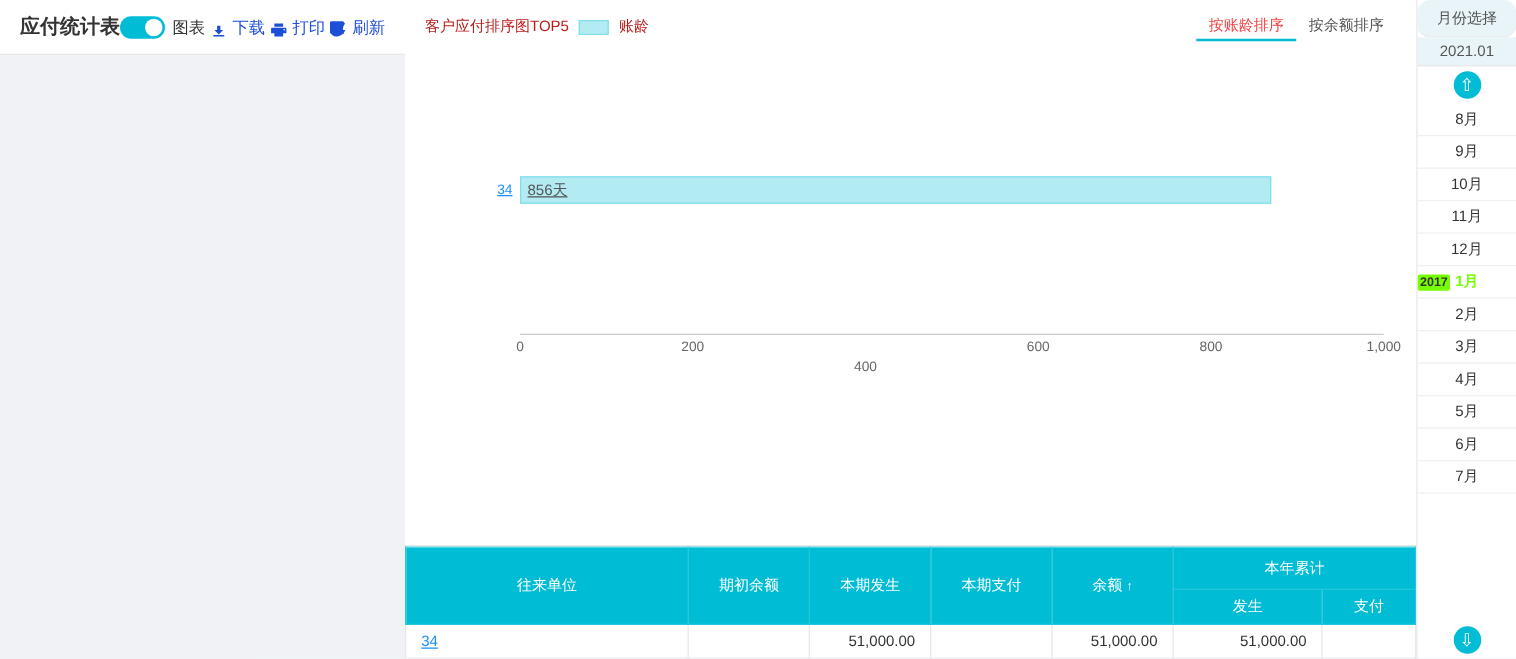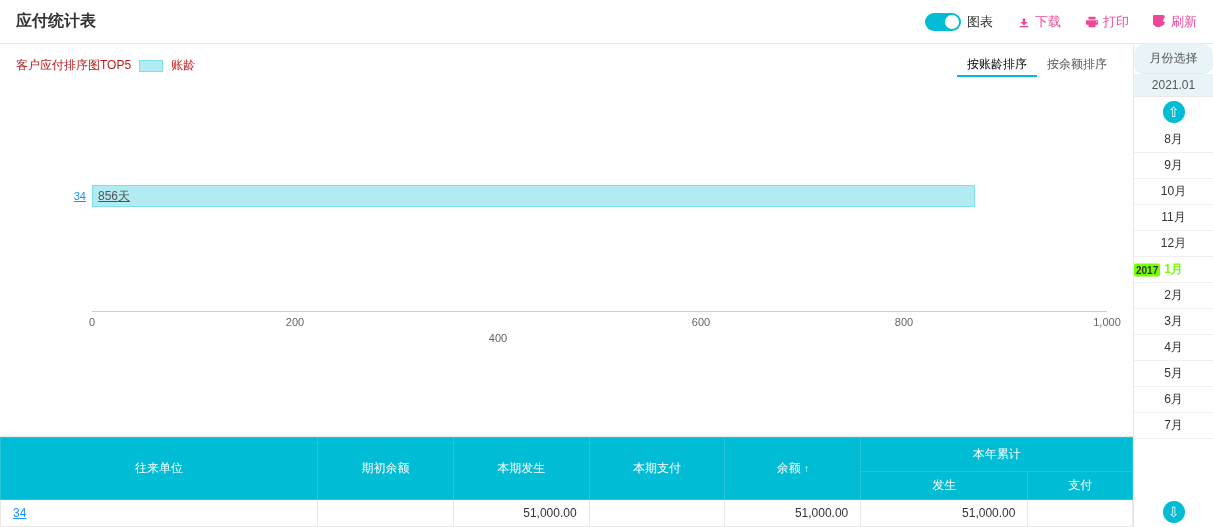--- a/index.html
+++ b/index.html
@@ -1,41 +1,41 @@
 <!DOCTYPE html>
 <html><head>
   <meta charset="utf-8">
   <style>
     * { box-sizing: border-box; margin: 0; padding: 0; font-family: 'Microsoft YaHei', Arial, sans-serif; }
     body { background: #f0f2f5; font-size: 13px; color: #333; }
 
-    .page-container { width: 1213px; height: 527px; display: flex; flex-direction: column; background: #f0f2f5; overflow: hidden; }
+    .page-container { width: 1213px; height: 527px; display: flex; flex-direction: row; background: #f0f2f5; overflow: hidden; }
 
     
     .header { display: flex; align-items: center; justify-content: space-between; padding: 8px 16px; background: #fff; border-bottom: 1px solid #e8e8e8; height: 44px; }
     .header-title { font-size: 16px; font-weight: bold; color: #333; }
-    .header-actions { display: flex; align-items: center; gap: 24px; }
+    .header-actions { display: flex; align-items: center; gap: 4px; }
     .toggle-wrap { display: flex; align-items: center; gap: 6px; }
     .toggle-switch { width: 36px; height: 18px; background: #00bcd4; border-radius: 9px; position: relative; cursor: pointer; }
     .toggle-switch::after { content: ''; position: absolute; width: 14px; height: 14px; background: #fff; border-radius: 50%; top: 2px; right: 2px; }
-    .action-btn { display: flex; align-items: center; gap: 4px; color: #ec4899; cursor: pointer; font-size: 13px; }
+    .action-btn { display: flex; align-items: flex-end; gap: 4px; color: #1d4ed8; cursor: pointer; font-size: 13px; }
 
     
     .main-content { display: flex; flex: 1; overflow: hidden; }
 
     
     .chart-area { flex: 1; display: flex; flex-direction: column; overflow: hidden; }
 
     
     .chart-section { background: #fff; padding: 10px 16px; border-bottom: 1px solid #e8e8e8; flex: 1; position: relative; }
     .chart-header { display: flex; align-items: center; justify-content: space-between; margin-bottom: 8px; }
     .chart-legend { display: flex; align-items: center; gap: 8px; font-size: 12px; color: #b91c1c; }
     .legend-box { width: 24px; height: 12px; background: #b2ebf2; border: 1px solid #80deea; }
     .chart-sort-btns { display: flex; gap: 0; }
-    .sort-btn { padding: 2px 10px; font-size: 12px; color: #000000; cursor: pointer; border-bottom: 1px solid transparent; }
+    .sort-btn { padding: 2px 10px; font-size: 12px; color: #ef4444; cursor: pointer; border-bottom: 1px solid transparent; }
     .sort-btn.active { border-bottom: 2px solid #00bcd4; }
     .sort-btn:not(.active) { color: #555; }
 
     
     .bar-chart { position: relative; height: 280px; margin-top: 4px; }
     .chart-inner { position: absolute; left: 40px; right: 10px; top: 0; bottom: 30px; }
     .bar-row { position: absolute; display: flex; align-items: center; }
     .bar-label { position: absolute; left: -36px; font-size: 11px; color: #333; text-align: right; width: 30px; text-decoration: underline; color: #1890ff; cursor: pointer; }
     .bar-fill { height: 20px; background: #b2ebf2; border: 1px solid #80deea; }
     .bar-days { position: absolute; font-size: 11px; color: #666; margin-left: 4px; text-decoration: underline; }

